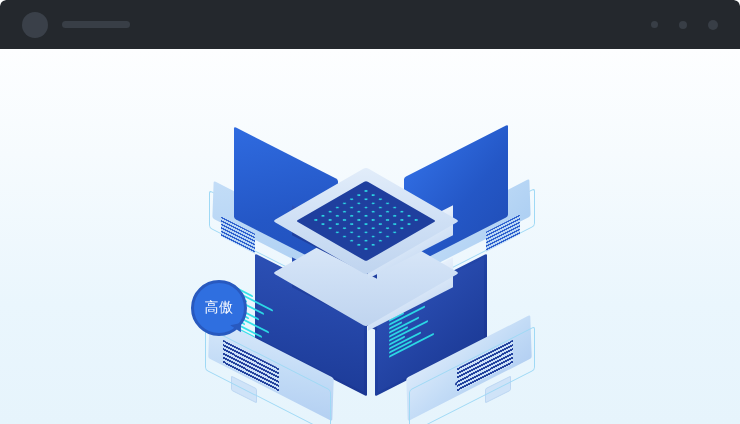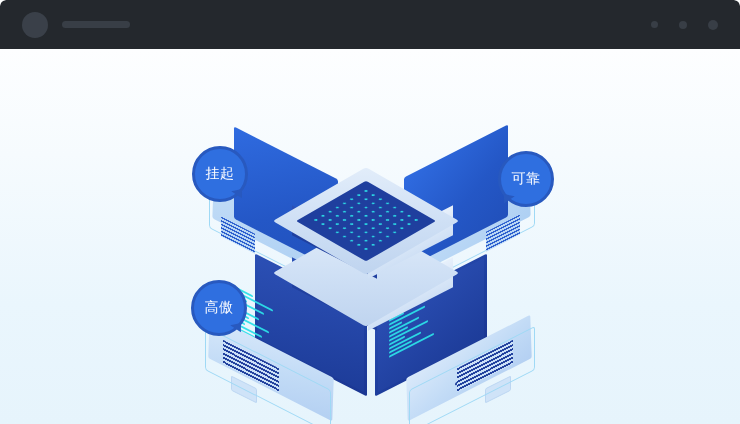--- a/index.html
+++ b/index.html
@@ -518,20 +518,18 @@
           <div class="code-line" style="width:42%"></div>
           <div class="code-line" style="width:84%"></div>
         </div>
         <div class="lap-base"></div>
         <div class="lap-dot"></div>
         <div class="lap-keyrows"></div>
         <div class="lap-trackpad"></div>
         <div class="ghost"></div>
       </div>
 
-      <div class="bubble tail-br" id="bubble-tl">挂起</div>
-      <div class="bubble tail-bl" id="bubble-tr">可靠</div>
       <div class="bubble tail-br" id="bubble-bl">高傲</div>
 
     </div>
   </div>
 
 </div>
 
 </body></html>

